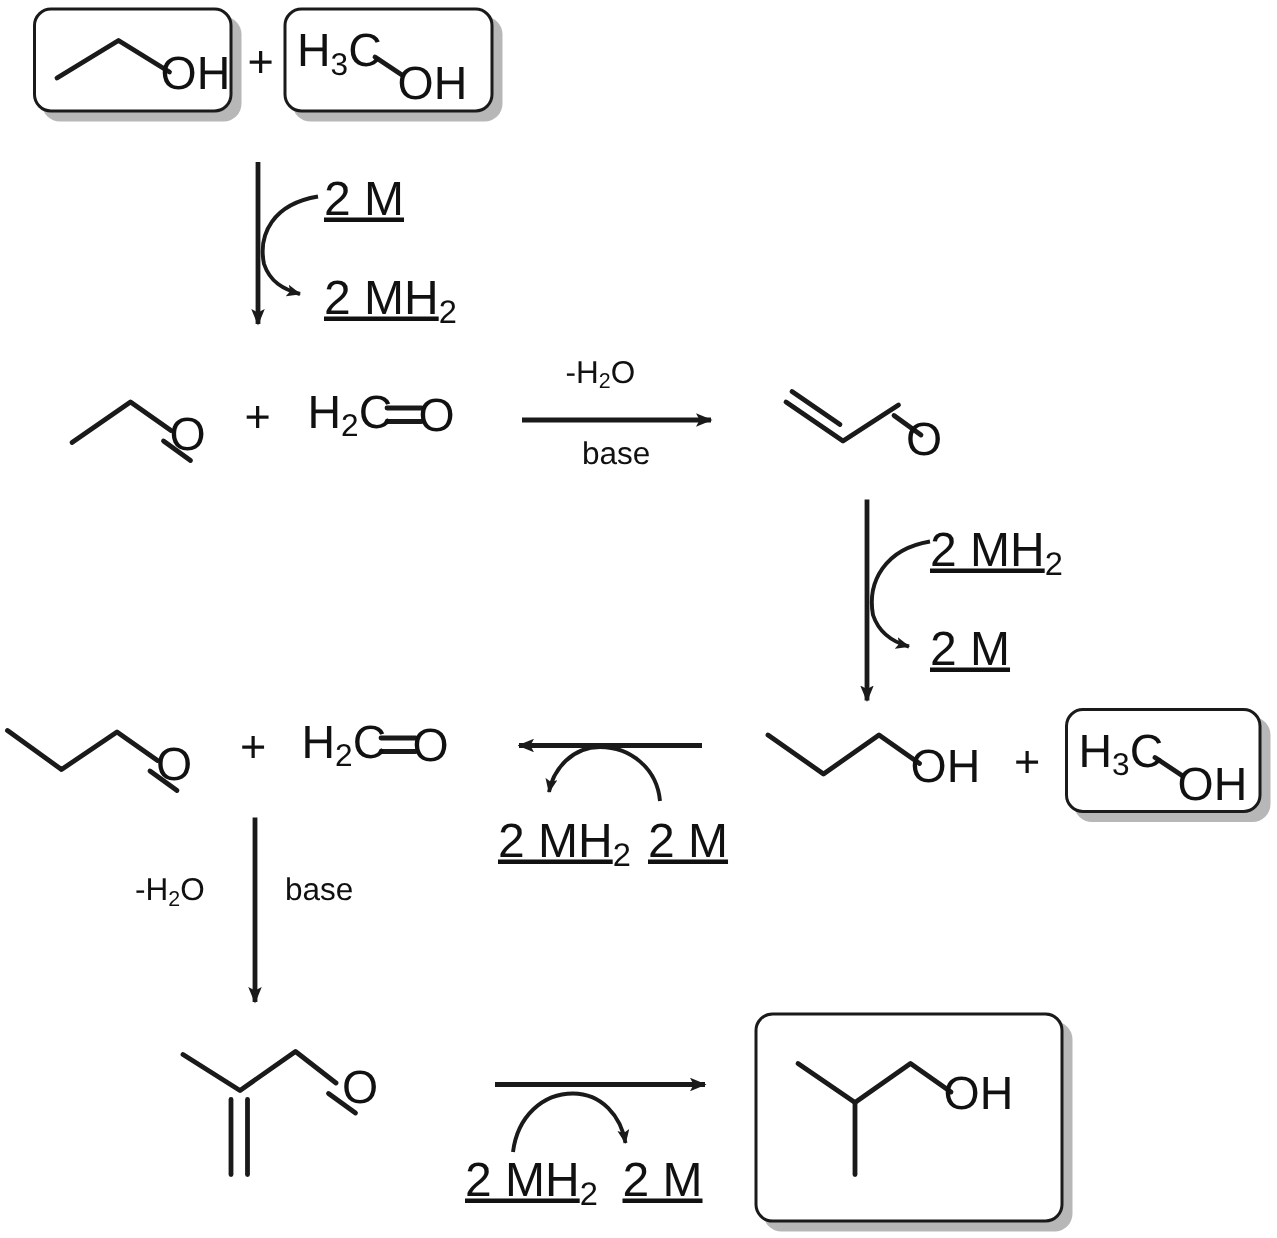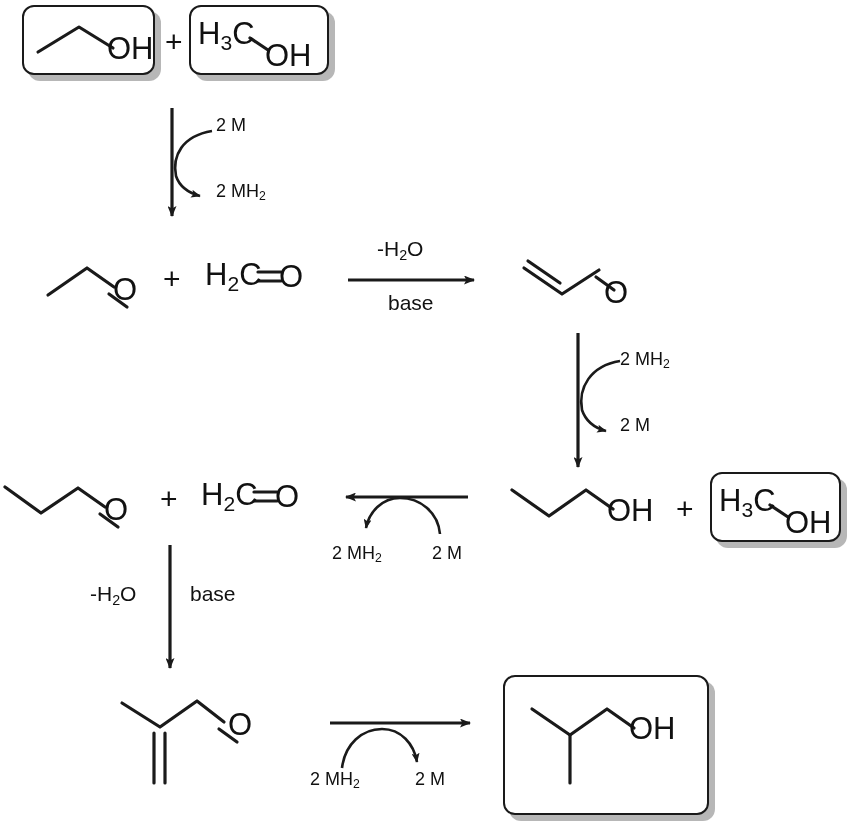--- a/index.html
+++ b/index.html
@@ -31,21 +31,21 @@
     height: 825px;
     pointer-events: none;
   }
   .lbl {
     position: absolute;
     color: #111111;
     white-space: nowrap;
     font-family: "Liberation Sans", sans-serif;
     line-height: 1;
   }
-  .lbl-reagent { font-size: 18px; }
+  .lbl-reagent { font-size: 32px; text-decoration: underline; }
   .lbl-cond { font-size: 21px; }
   .lbl-plus { font-size: 30px; }
   .lbl-atom { font-size: 31px; }
   .sub { font-size: 0.68em; vertical-align: -0.28em; }
 </style>
 </head>
 <body>
 
 <div id="scheme">
 

